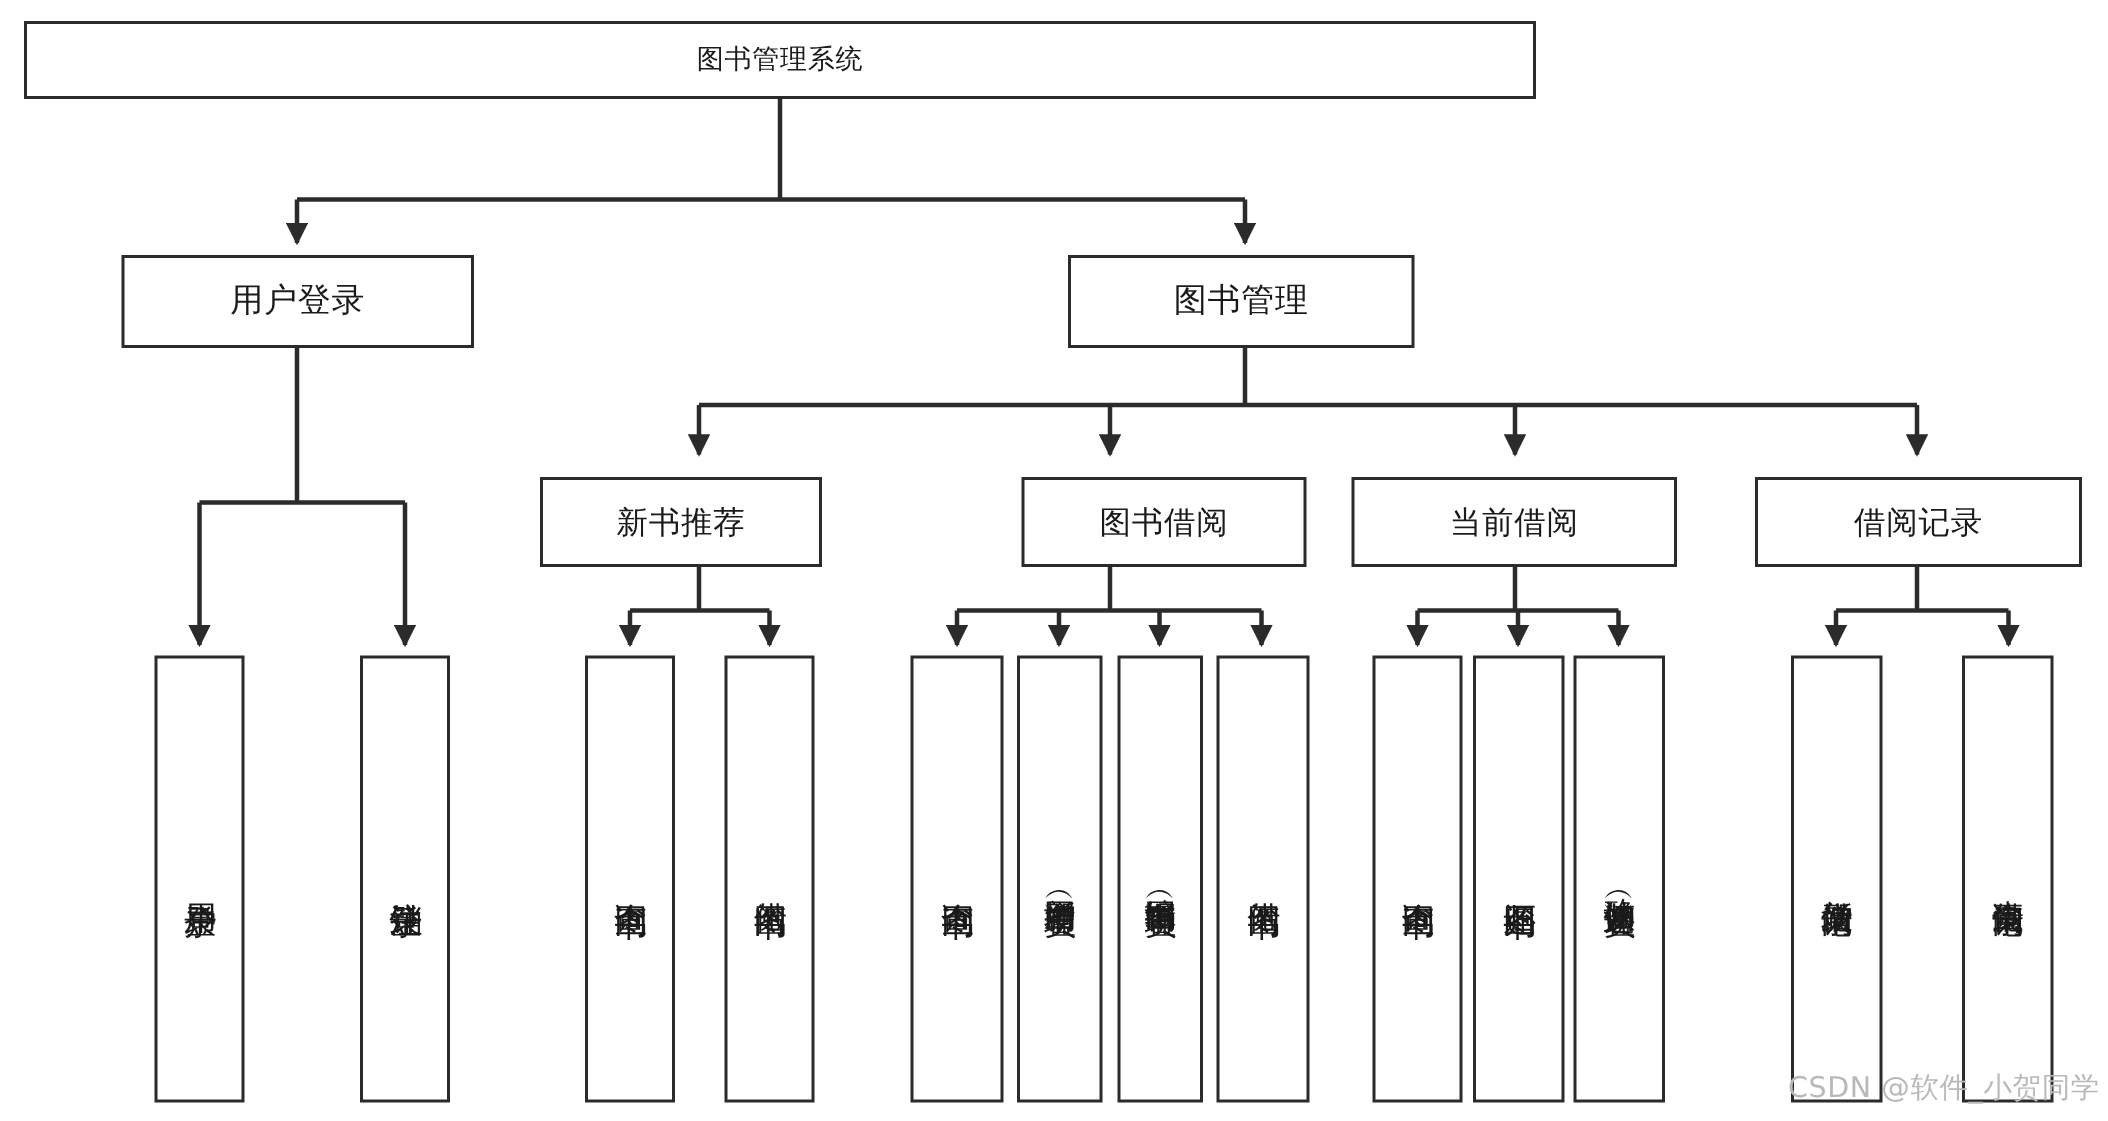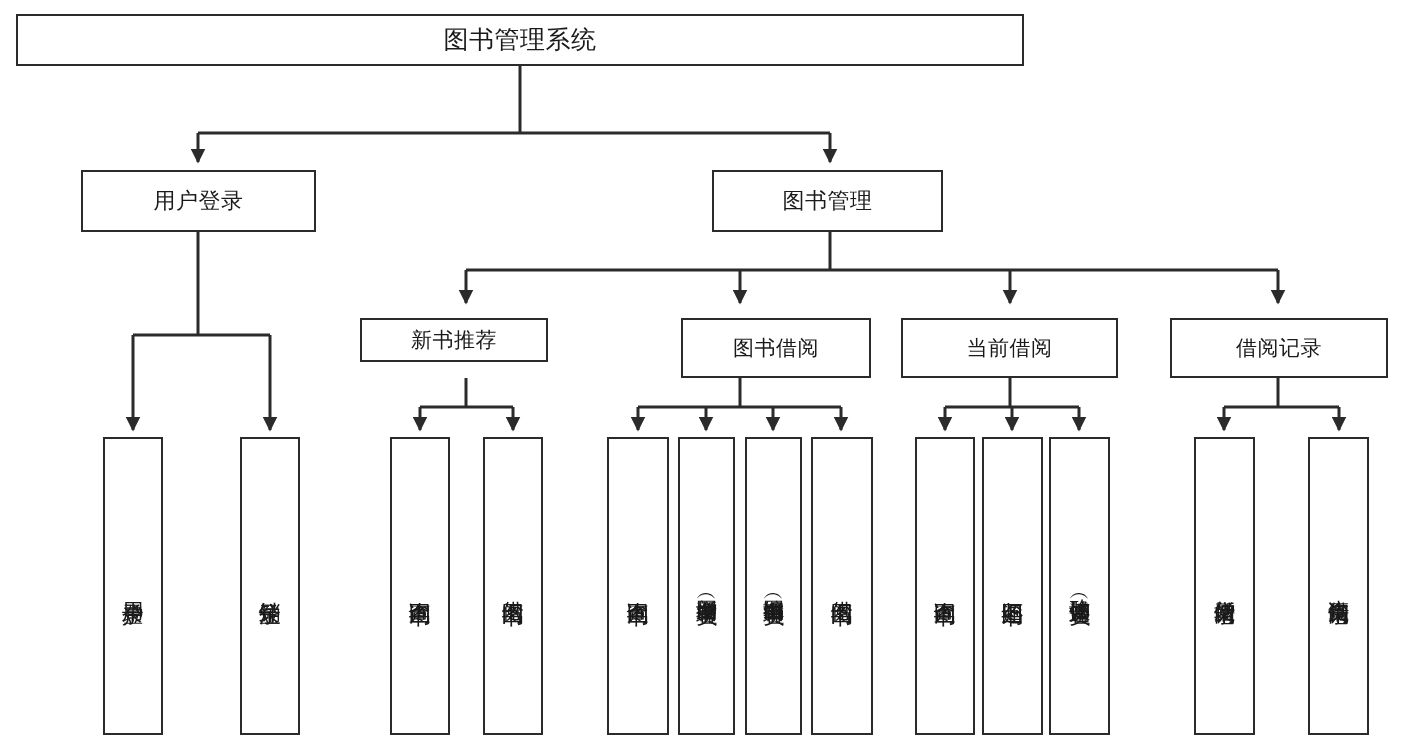--- a/index.html
+++ b/index.html
@@ -35,21 +35,21 @@
     align-items: center;
     justify-content: center;
     color: #1a1a1a;
   }
   .node .label {
     display: block;
     text-align: center;
     line-height: 1.18;
     letter-spacing: 0.5px;
   }
-  .node-root .label { font-size: 25px; }
+  .node-root .label { font-size: 18px; }
   .node-l2 .label   { font-size: 22px; }
   .node-l3 .label   { font-size: 21px; }
   .node-leaf {
     padding: 0;
   }
   .node-leaf .label {
     font-size: 22px;
     writing-mode: vertical-rl;
     text-orientation: upright;
     line-height: 1.06;
@@ -126,21 +126,21 @@
     <span class="label">图书管理系统</span>
   </div>
 
   <div class="node node-l2" style="left:81px; top:170px; width:235px; height:62px;">
     <span class="label">用户登录</span>
   </div>
   <div class="node node-l2" style="left:712px; top:170px; width:231px; height:62px;">
     <span class="label">图书管理</span>
   </div>
 
-  <div class="node node-l3" style="left:360px; top:318px; width:188px; height:44px;">
+  <div class="node node-l3" style="left:360px; top:318px; width:188px; height:60px;">
     <span class="label">新书推荐</span>
   </div>
   <div class="node node-l3" style="left:633px; top:318px; width:190px; height:60px;margin-left:48px;">
     <span class="label">图书借阅</span>
   </div>
   <div class="node node-l3" style="left:1170px; top:318px; width:218px; height:60px;">
     <span class="label">借阅记录</span>
   </div>
   <div class="node node-l3" style="left:901px; top:318px; width:217px; height:60px;">
     <span class="label">当前借阅</span>
@@ -183,14 +183,15 @@
     <span class="label">确认归还（管理员）</span>
   </div>
 
   <div class="node node-leaf leaf-narrow" style="left:1194px; top:437px; width:61px; height:298px;">
     <span class="label">新增借阅记录</span>
   </div>
   <div class="node node-leaf leaf-narrow" style="left:1308px; top:437px; width:61px; height:298px;">
     <span class="label">查询借阅记录</span>
   </div>
 
+  <div id="watermark">CSDN @软件_小贺同学</div>
 
 </div>
 
 </body></html>

